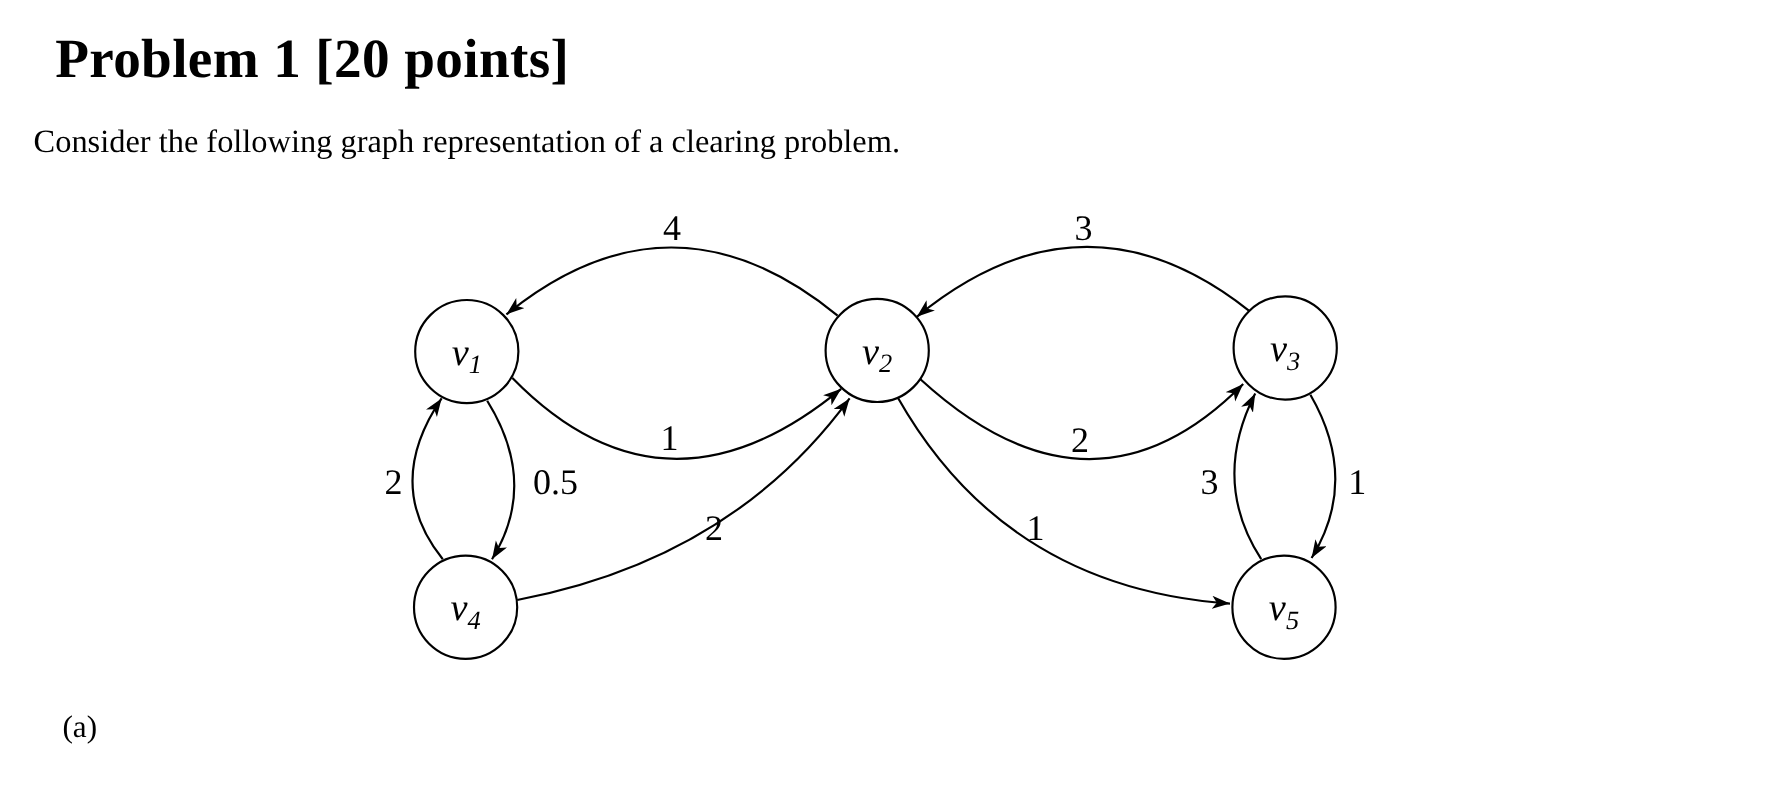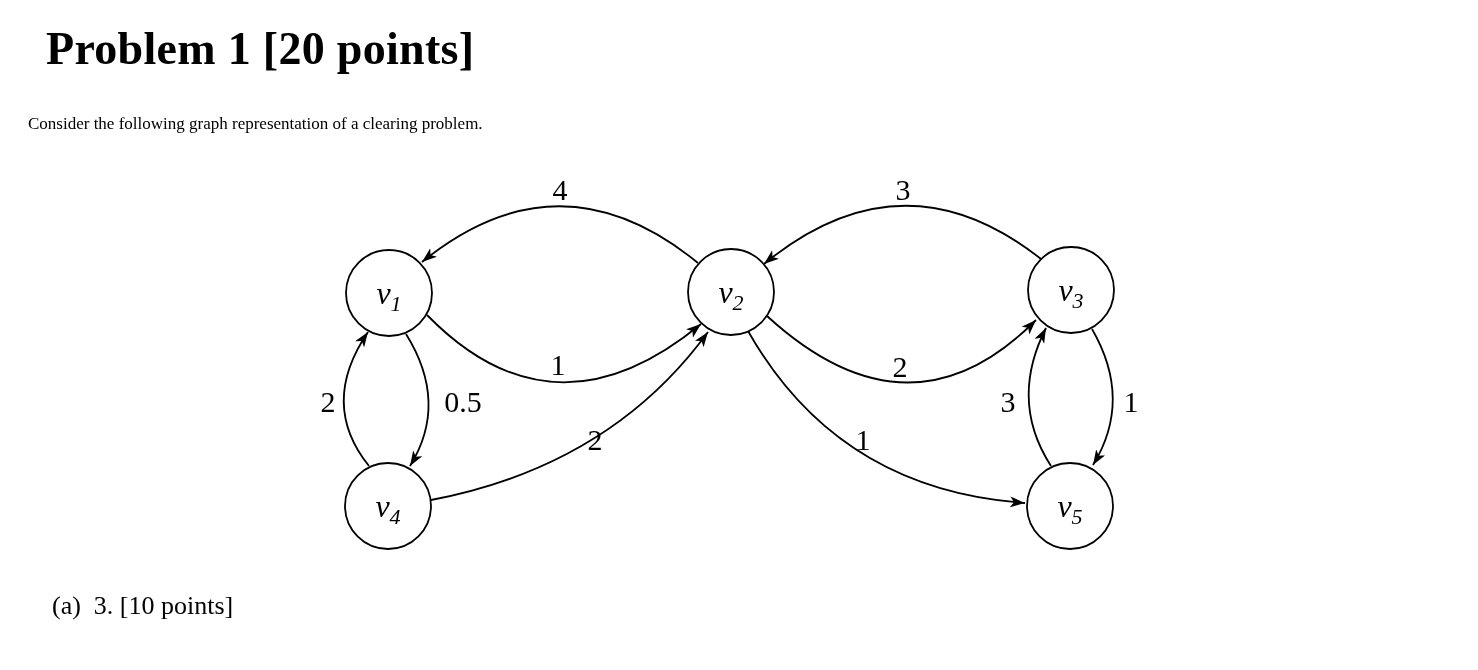--- a/index.html
+++ b/index.html
@@ -8,22 +8,22 @@
     background: #ffffff; color: #000000;
     position: relative; overflow: hidden;
     font-family: "Liberation Serif", "DejaVu Serif", serif;
   }
   .title {
     position: absolute; left: 30px; top: 8px;
     font-size: 46px; font-weight: bold; line-height: 1.1;
     letter-spacing: 0.3px; margin: 16px;
   }
   .intro {
-    position: absolute; left: 28px; top: 114px;
-    font-size: 17px; margin: 0; white-space: nowrap;
+    position: absolute; left: 28px; top: 103px;
+    font-size: 27px; margin: 0; white-space: nowrap;
   }
   .graph-svg { position: absolute; left: 0; top: 0; }
   .item-a {
     position: absolute; left: 52px; top: 589px;
     font-size: 26px; line-height: 34px;
     display: flex; align-items: flex-start; gap: 13px;
   }
   .item-a .item-label { flex: 0 0 auto; }
   .item-a .item-text div { white-space: nowrap; }
 </style>
@@ -68,15 +68,14 @@
     <text x="1071" y="301" text-anchor="middle" font-size="32" font-style="italic" fill="#000000" font-family="&quot;Liberation Serif&quot;,&quot;DejaVu Serif&quot;,serif"><tspan>v</tspan><tspan dy="7" font-size="22">3</tspan></text>
     <circle cx="388" cy="506" r="43" fill="#ffffff" stroke="#000000" stroke-width="1.8"></circle>
     <text x="388" y="517" text-anchor="middle" font-size="32" font-style="italic" fill="#000000" font-family="&quot;Liberation Serif&quot;,&quot;DejaVu Serif&quot;,serif"><tspan>v</tspan><tspan dy="7" font-size="22">4</tspan></text>
     <circle cx="1070" cy="506" r="43" fill="#ffffff" stroke="#000000" stroke-width="1.8"></circle>
     <text x="1070" y="517" text-anchor="middle" font-size="32" font-style="italic" fill="#000000" font-family="&quot;Liberation Serif&quot;,&quot;DejaVu Serif&quot;,serif"><tspan>v</tspan><tspan dy="7" font-size="22">5</tspan></text>
   </svg>
 
 <div class="item-a">
   <span class="item-label">(a)</span>
   <span class="item-text">
-    <div>3. [10 points]</div>
   </span>
 </div>
 
 </body></html>

